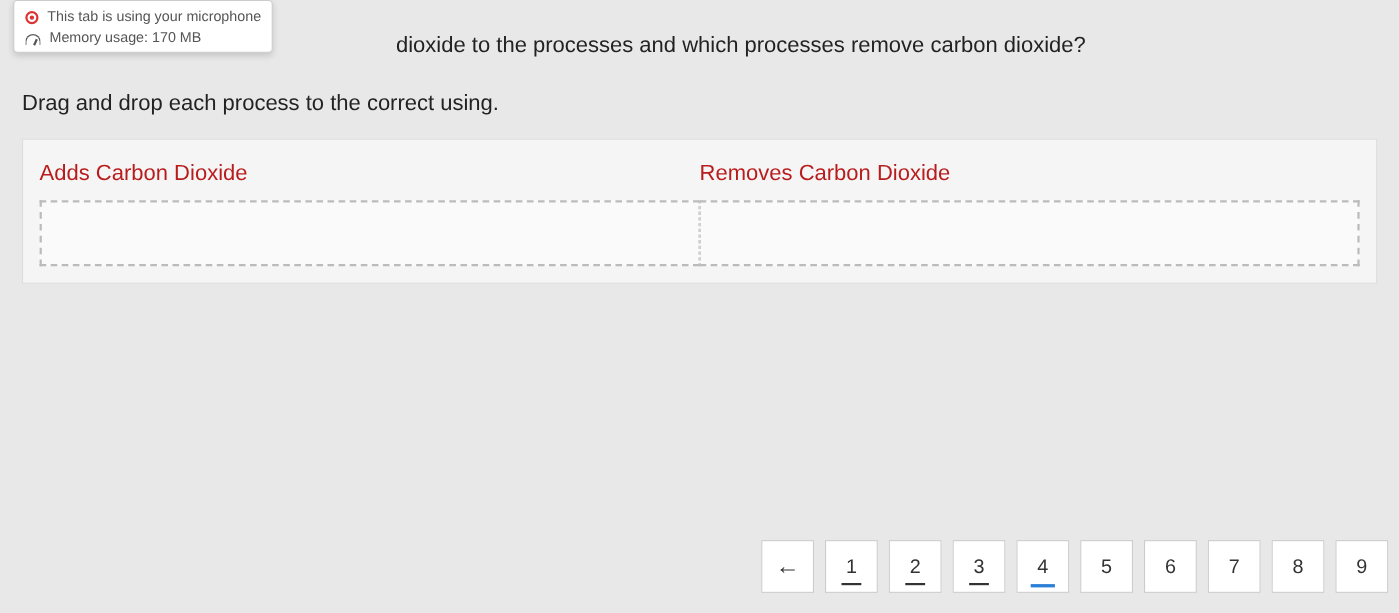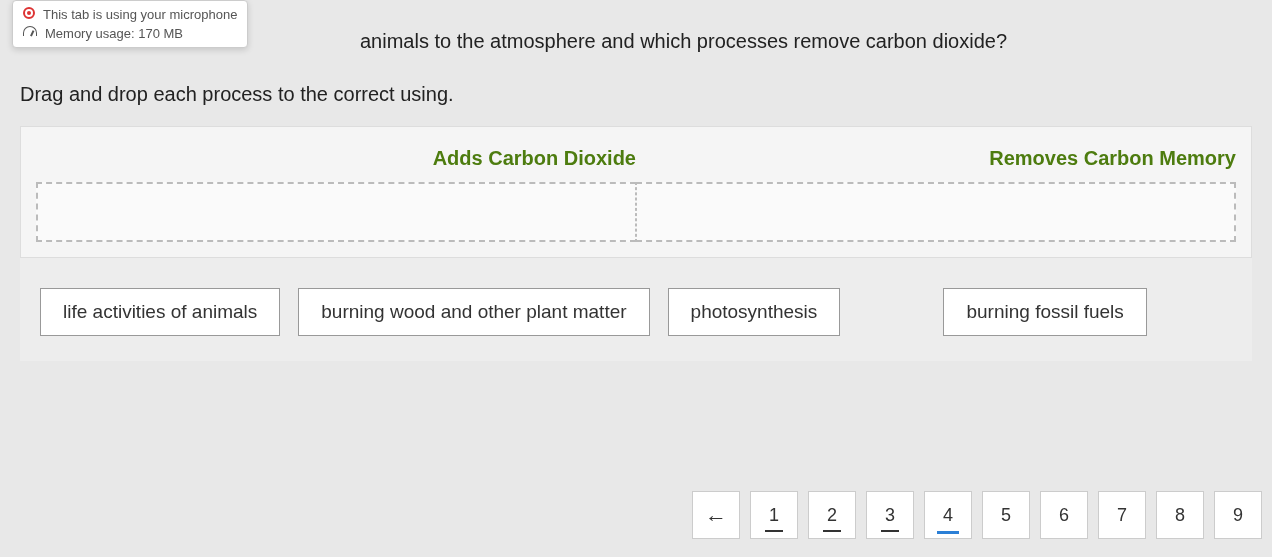--- a/index.html
+++ b/index.html
@@ -23,21 +23,21 @@
       border: 1px solid #ccc;
       border-radius: 4px;
       padding: 4px 10px;
       font-size: 13px;
       color: #555;
       box-shadow: 0 2px 6px rgba(0,0,0,0.15);
       z-index: 10;
     }
     .popup-row {
       display: flex;
-      align-items: flex-start;
+      align-items: flex-end;
       gap: 8px;
       padding: 2px 0;
     }
     .mic-icon {
       width: 12px;
       height: 12px;
       border: 2px solid #d33;
       border-radius: 50%;
       position: relative;
     }
@@ -89,24 +89,24 @@
       background: #f5f5f5;
       padding: 20px 15px 15px 15px;
       border: 1px solid #ddd;
     }
     .headers-row {
       display: flex;
       margin-bottom: 12px;
     }
     .header-cell {
       flex: 1;
-      text-align: right;
-      font-weight: bold;
+      text-align: left;
+      font-weight: normal;
       font-size: 20px;
-      color: #4d7c0f;
+      color: #b91c1c;
     }
     .dropzones {
       display: flex;
       gap: 0;
     }
     .dropzone {
       flex: 1;
       min-height: 60px;
       border: 2px dashed #bbb;
       background: #fafafa;
@@ -185,40 +185,34 @@
     <span class="mic-icon"></span>
     <span>This tab is using your microphone</span>
   </div>
   <div class="popup-row">
     <span class="gauge-icon"></span>
     <span>Memory usage: 170 MB</span>
   </div>
 </div>
 
 <div class="content">
-  <div class="question-fragment">animals to the atmosphere and which processes remove carbon dioxide?</div>
+  <div class="question-fragment">dioxide to the processes and which processes remove carbon dioxide?</div>
   <div class="instruction">Drag and drop each process to the correct using.</div>
 
   <div class="dropzone-container">
     <div class="headers-row">
       <div class="header-cell">Adds Carbon Dioxide</div>
-      <div class="header-cell">Removes Carbon Memory</div>
+      <div class="header-cell">Removes Carbon Dioxide</div>
     </div>
     <div class="dropzones">
       <div class="dropzone"></div>
       <div class="dropzone"></div>
     </div>
   </div>
 
-  <div class="draggables-area">
-    <div class="draggable-item">life activities of animals</div>
-    <div class="draggable-item">burning wood and other plant matter</div>
-    <div class="draggable-item">photosynthesis</div>
-    <div class="draggable-item" style="flex-basis:100%; max-width:max-content; margin:0 auto;">burning fossil fuels</div>
-  </div>
 </div>
 
 <div class="pagination">
   <div class="page-btn">
     <span class="arrow-left">←</span>
   </div>
   <div class="page-btn visited">1</div>
   <div class="page-btn visited">2</div>
   <div class="page-btn visited">3</div>
   <div class="page-btn current">4</div>

